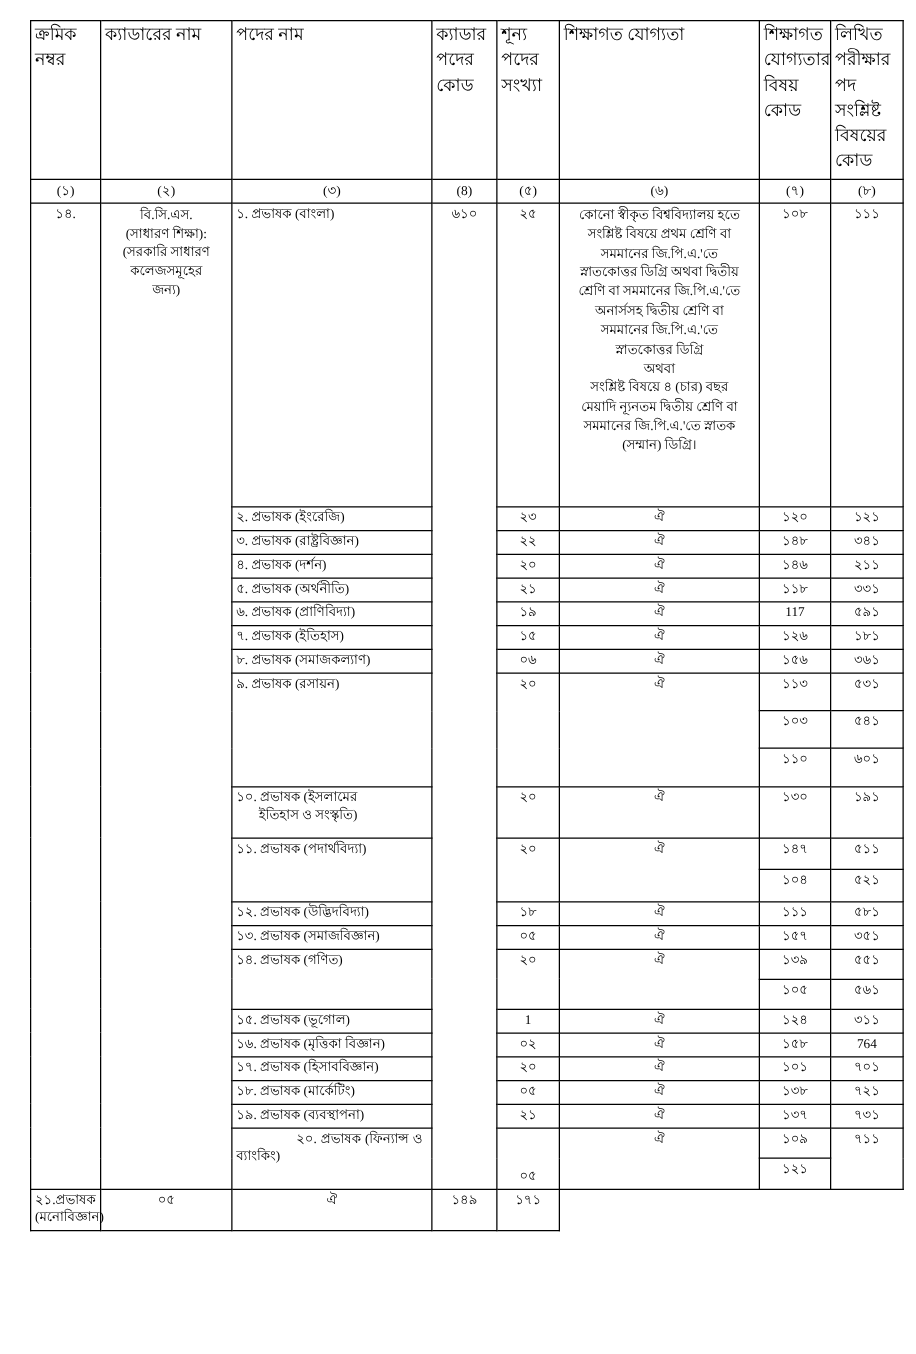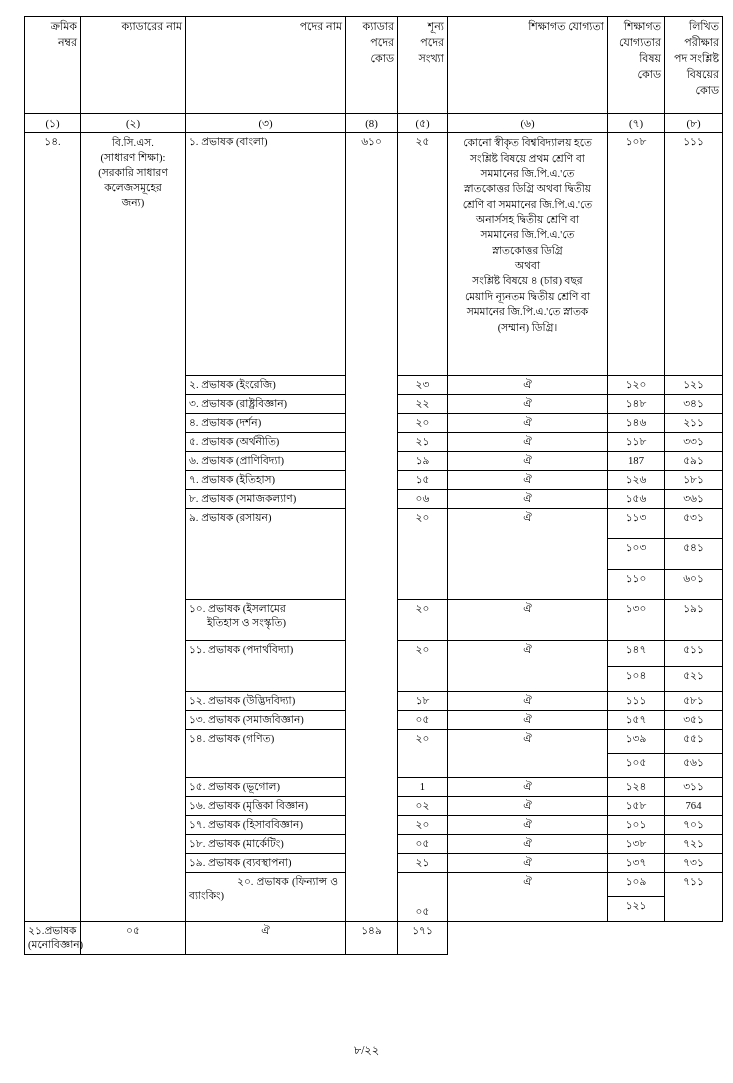--- a/index.html
+++ b/index.html
@@ -37,24 +37,24 @@
     font-size: 10.6px;
     line-height: 1.32;
   }
   table.main td, table.main th {
     border: 1px solid #000;
     padding: 2px 3px;
     vertical-align: top;
     font-weight: normal;
   }
   th.hd {
-    text-align: right;
+    text-align: left;
     vertical-align: top;
     font-weight: bold;
-    font-size: 11px;
+    font-size: 14px;
     padding-top: 4px;
     line-height: 1.45;
     height: 92px;
   }
   td.numrow {
     text-align: center;
     font-size: 10.8px;
     padding: 2px 0 3px;
     height: 13px;
   }
@@ -223,21 +223,21 @@
         <td class="post">৫. প্রভাষক (অর্থনীতি)</td>
         <td class="code">২১</td>
         <td class="ditto">ঐ</td>
         <td class="code">১১৮</td>
         <td class="code">৩৩১</td>
       </tr>
       <tr>
         <td class="post">৬. প্রভাষক (প্রাণিবিদ্যা)</td>
         <td class="code">১৯</td>
         <td class="ditto">ঐ</td>
-        <td class="code">187</td>
+        <td class="code">117</td>
         <td class="code">৫৯১</td>
       </tr>
       <tr>
         <td class="post">৭. প্রভাষক (ইতিহাস)</td>
         <td class="code">১৫</td>
         <td class="ditto">ঐ</td>
         <td class="code">১২৬</td>
         <td class="code">১৮১</td>
       </tr>
       <tr>
@@ -369,14 +369,13 @@
         <td class="post">২১.প্রভাষক (মনোবিজ্ঞান)</td>
         <td class="code">০৫</td>
         <td class="ditto">ঐ</td>
         <td class="code">১৪৯</td>
         <td class="code">১৭১</td>
       </tr>
 
     </tbody>
   </table>
 
-  <div class="footer">৮/২২</div>
 </div>
 
 </body></html>

